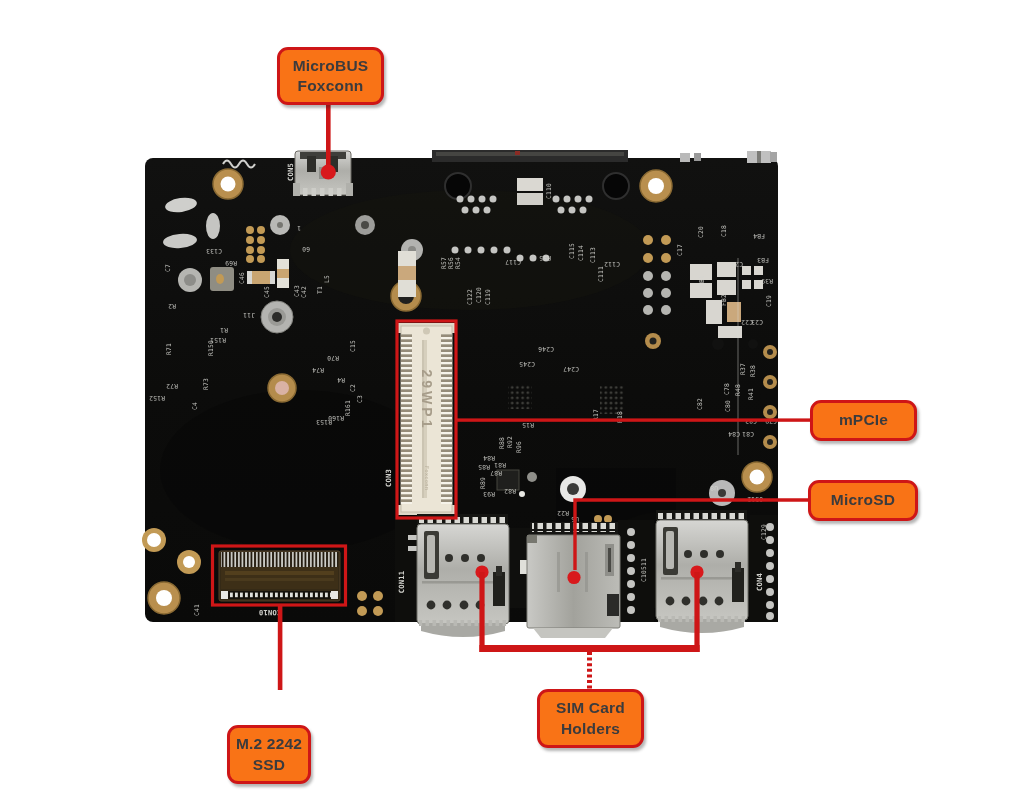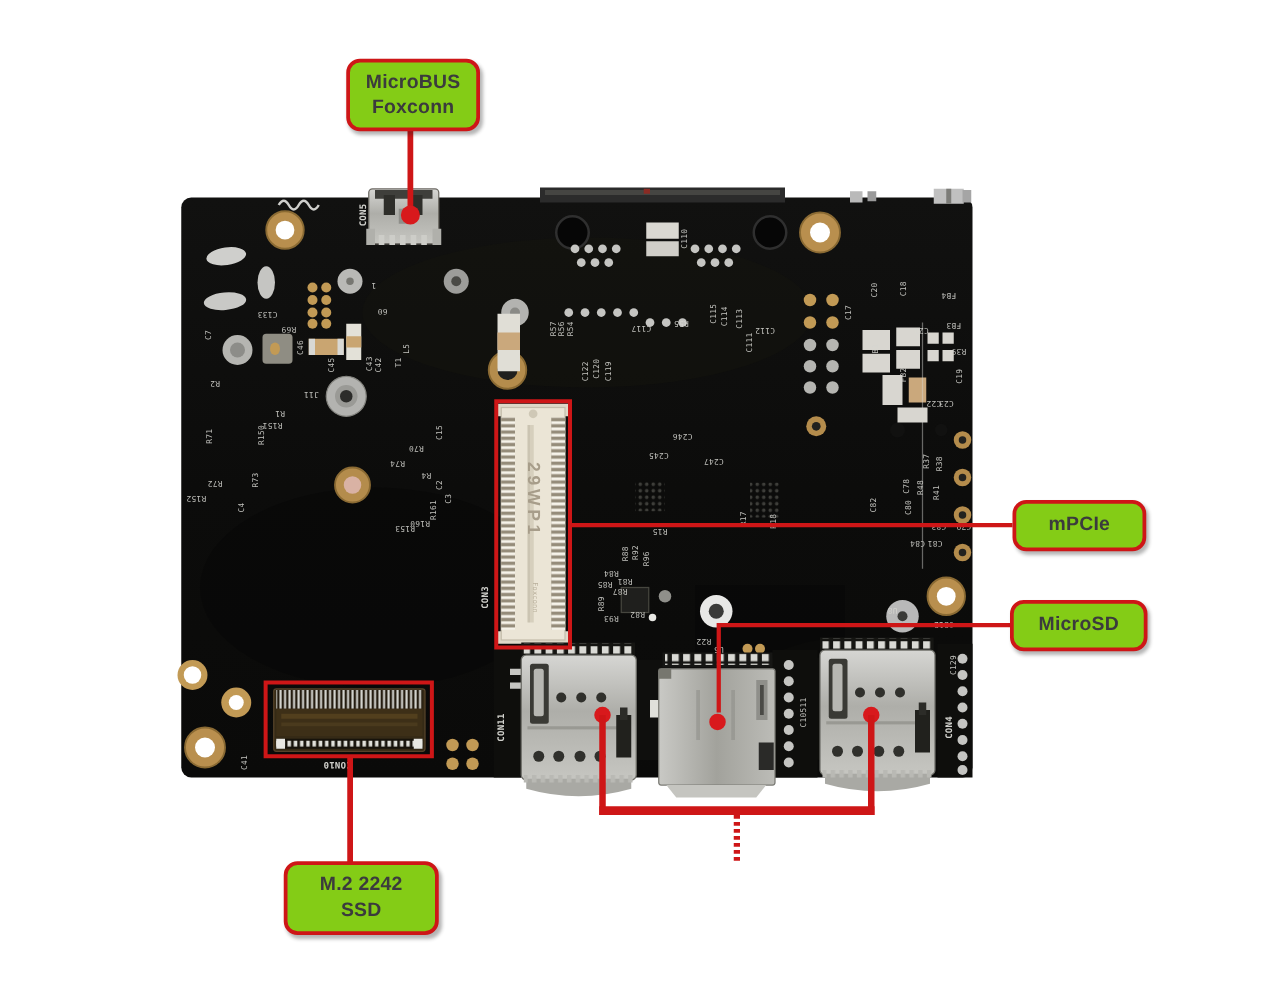--- a/index.html
+++ b/index.html
@@ -26,21 +26,21 @@
   .silk.chipsmall{font-size:5.5px; fill:#b3a995;}
   
   .rl{fill:var(--red);}
   .rd{fill:var(--dot);}
   .ro{fill:none;stroke:var(--red);stroke-width:3.2px;}
   .rp{fill:none;stroke:var(--red);stroke-width:3.4px;}
   .rdash{stroke:var(--red);stroke-width:5px;stroke-dasharray:3 2.6;}
   
   .callout{
     position:absolute; box-sizing:border-box;
-    background:#84cc16; border:3.5px solid var(--red); border-radius:11px;
+    background:#f97316; border:3.5px solid var(--red); border-radius:11px;
     box-shadow:2px 3px 3px rgba(30,30,30,.33);
     display:flex; flex-direction:column; align-items:center; justify-content:center;
     color:var(--ink); font-size:15.5px; font-weight:bold; line-height:1.3;
     letter-spacing:.2px; text-align:center; z-index:3;
   }
   .annot{z-index:2;}
   .boardlayer{z-index:1;}
 </style>
 </head>
 <body>
@@ -497,19 +497,23 @@
   </div>
 
   <div class="callout" style="left:808px;top:480px;width:110px;height:41px">
     <span>MicroSD</span>
   </div>
 
   <div class="callout" style="left:810px;top:400px;width:107px;height:41px">
     <span>mPCIe</span>
   </div>
 
-  <div class="callout" style="left:227px;top:689px;width:124px;height:59px">
+  <div class="callout" style="left:227px;top:725px;width:84px;height:59px">
     <span>M.2 2242</span>
     <span>SSD</span>
   </div>
 
+  <div class="callout" style="left:537px;top:689px;width:107px;height:59px">
+    <span>SIM Card</span>
+    <span>Holders</span>
+  </div>
 
 </div>
 
 </body></html>

